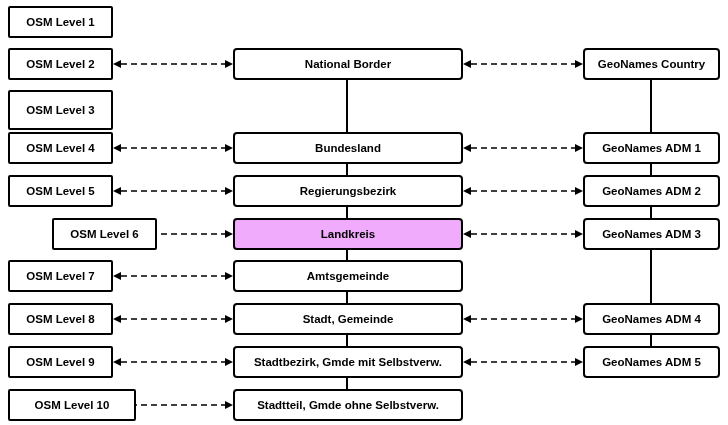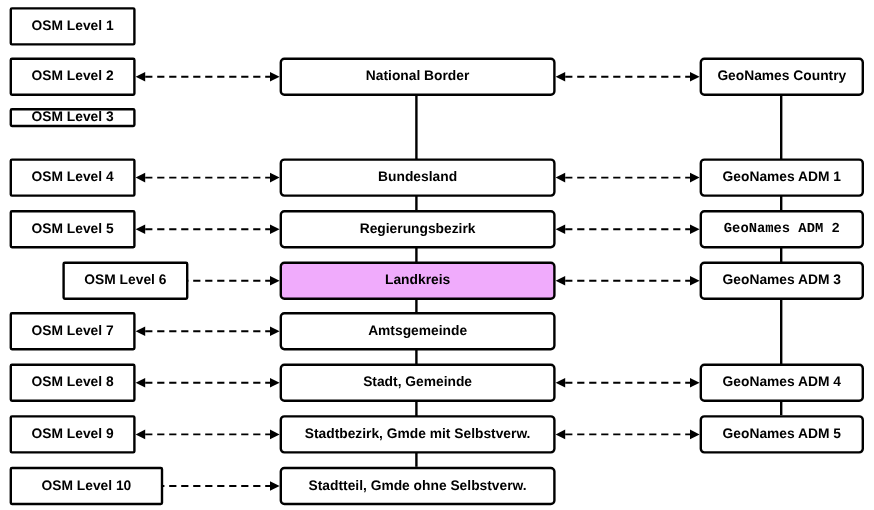--- a/index.html
+++ b/index.html
@@ -156,21 +156,21 @@
         <path d="M 0 6 L 8 2 L 8 10 Z" fill="#000000"></path>
         <path d="M 120 6 L 112 2 L 112 10 Z" fill="#000000"></path>
       </svg>
     </div>
     <div class="node left" style="left: 8px; top: 6px; width: 105px; height: 32px; border-color: rgb(0, 0, 0); background: rgb(255, 255, 255); color: rgb(0, 0, 0);">
       <span>OSM Level 1</span>
     </div>
     <div class="node left" style="left: 8px; top: 48px; width: 105px; height: 32px; border-color: rgb(0, 0, 0); background: rgb(255, 255, 255); color: rgb(0, 0, 0);">
       <span>OSM Level 2</span>
     </div>
-    <div class="node left" style="left: 8px; top: 90px; width: 105px; height: 16px; border-color: rgb(0, 0, 0); background: rgb(255, 255, 255); color: rgb(0, 0, 0);">
+    <div class="node left" style="left: 8px; top: 90px; width: 105px; height: 40px; border-color: rgb(0, 0, 0); background: rgb(255, 255, 255); color: rgb(0, 0, 0);">
       <span>OSM Level 3</span>
     </div>
     <div class="node left" style="left: 8px; top: 132px; width: 105px; height: 32px; border-color: rgb(0, 0, 0); background: rgb(255, 255, 255); color: rgb(0, 0, 0);">
       <span>OSM Level 4</span>
     </div>
     <div class="node left" style="left: 8px; top: 175px; width: 105px; height: 32px; border-color: rgb(0, 0, 0); background: rgb(255, 255, 255); color: rgb(0, 0, 0);">
       <span>OSM Level 5</span>
     </div>
     <div class="node left" style="left: 8px; top: 218px; width: 105px; height: 32px; border-color: rgb(0, 0, 0); background: rgb(255, 255, 255); color: rgb(0, 0, 0); margin-left: 44px;">
       <span>OSM Level 6</span>
@@ -210,21 +210,21 @@
     </div>
     <div class="node" style="left: 233px; top: 389px; width: 230px; height: 32px; border-color: rgb(0, 0, 0); background: rgb(255, 255, 255); color: rgb(0, 0, 0);">
       <span>Stadtteil, Gmde ohne Selbstverw.</span>
     </div>
     <div class="node" style="left: 583px; top: 48px; width: 137px; height: 32px; border-color: rgb(0, 0, 0); background: rgb(255, 255, 255); color: rgb(0, 0, 0);">
       <span>GeoNames Country</span>
     </div>
     <div class="node" style="left: 583px; top: 132px; width: 137px; height: 32px; border-color: rgb(0, 0, 0); background: rgb(255, 255, 255); color: rgb(0, 0, 0);">
       <span>GeoNames ADM 1</span>
     </div>
-    <div class="node" style="left: 583px; top: 175px; width: 137px; height: 32px; border-color: rgb(0, 0, 0); background: rgb(255, 255, 255); color: rgb(0, 0, 0); font-family: Liberation Mono, monospace;">
+    <div class="node" style="left: 583px; top: 175px; width: 137px; height: 32px; border-color: rgb(0, 0, 0); background: rgb(255, 255, 255); color: rgb(0, 0, 0);">
       <span>GeoNames ADM 2</span>
     </div>
     <div class="node" style="left: 583px; top: 218px; width: 137px; height: 32px; border-color: rgb(0, 0, 0); background: rgb(255, 255, 255); color: rgb(0, 0, 0);">
       <span>GeoNames ADM 3</span>
     </div>
     <div class="node" style="left: 583px; top: 303px; width: 137px; height: 32px; border-color: rgb(0, 0, 0); background: rgb(255, 255, 255); color: rgb(0, 0, 0);">
       <span>GeoNames ADM 4</span>
     </div>
     <div class="node" style="left: 583px; top: 346px; width: 137px; height: 32px; border-color: rgb(0, 0, 0); background: rgb(255, 255, 255); color: rgb(0, 0, 0);">
       <span>GeoNames ADM 5</span>

